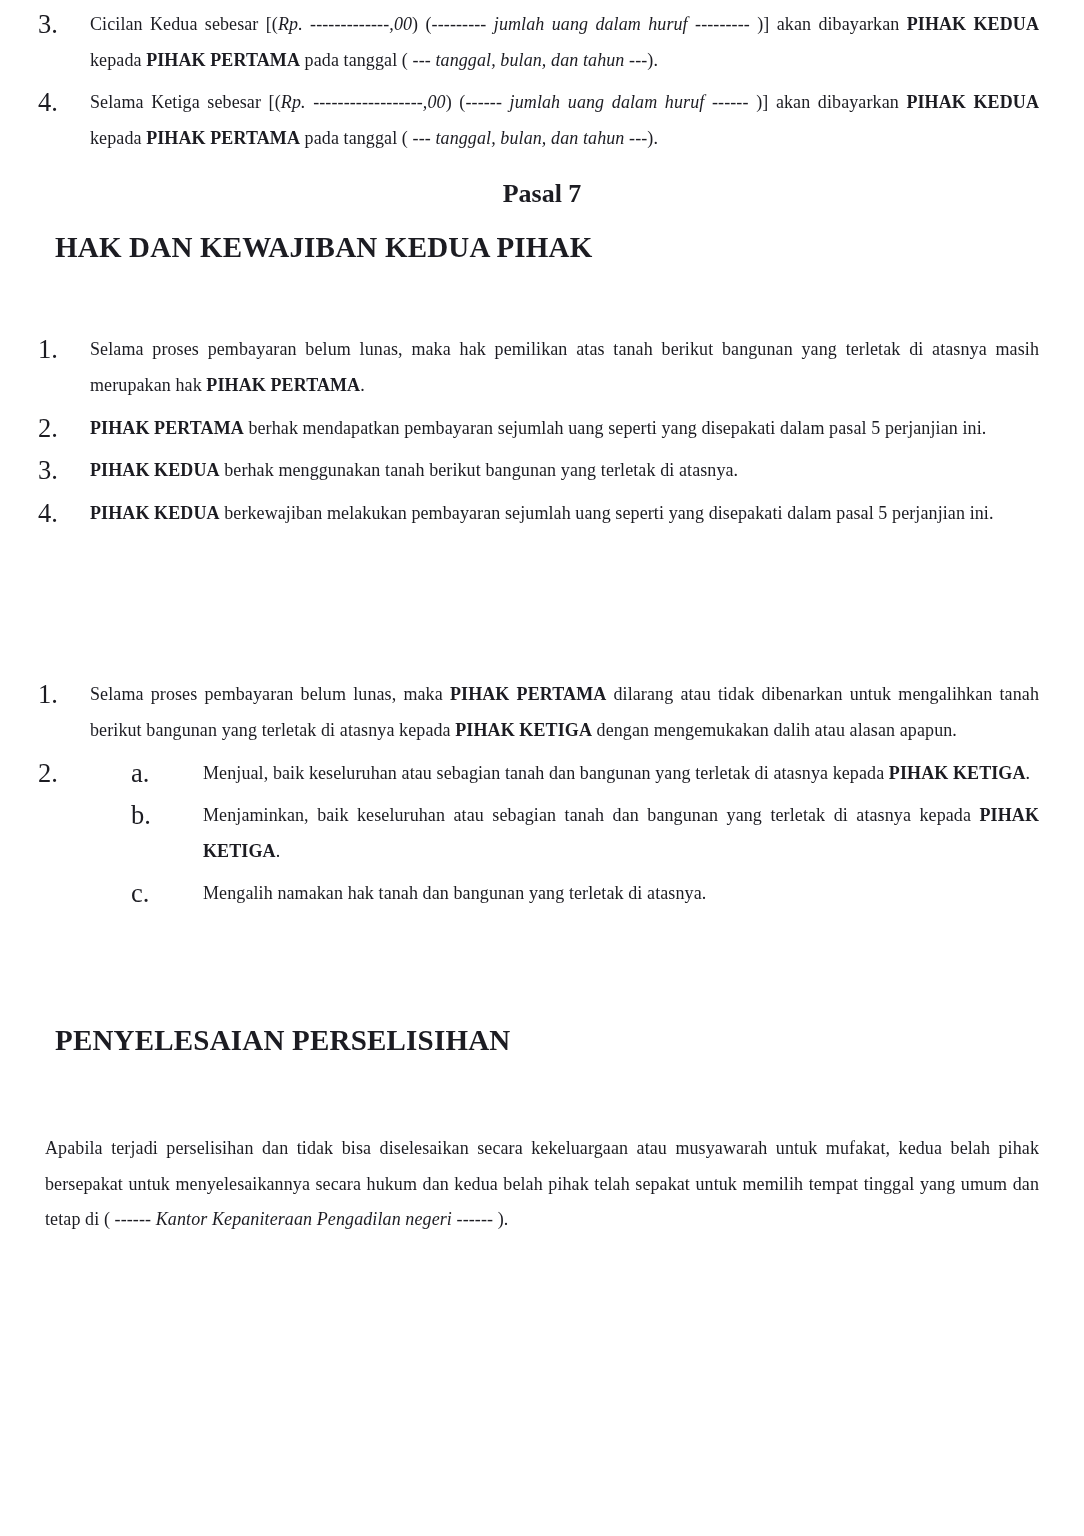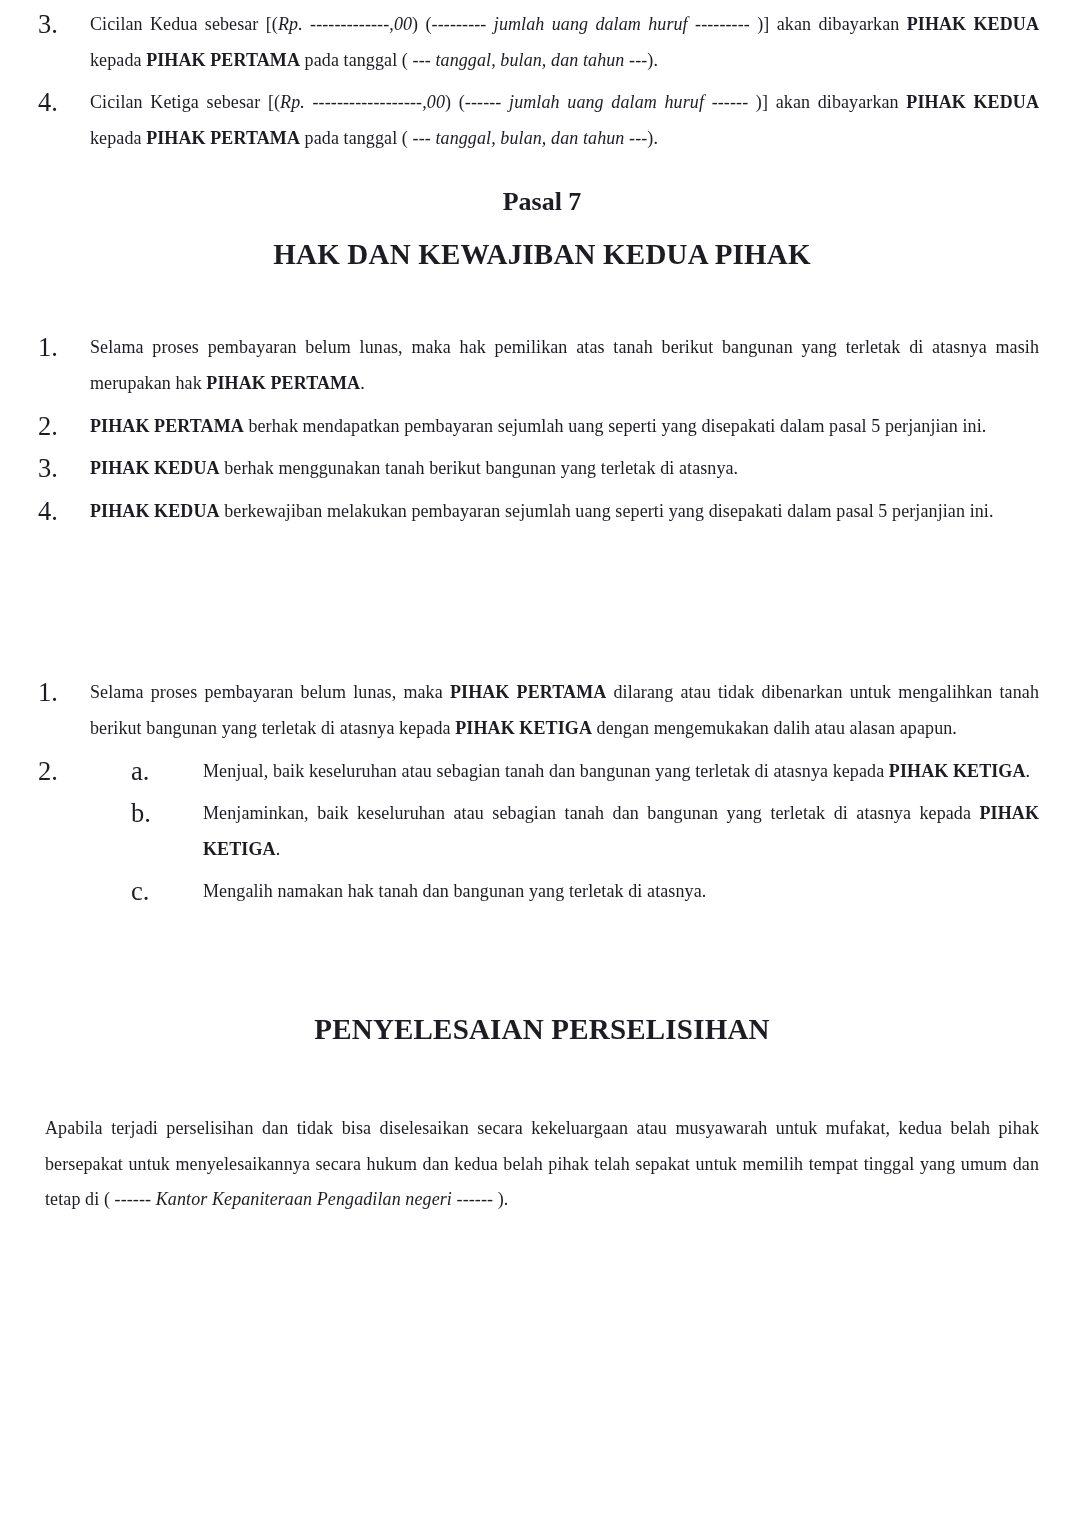--- a/index.html
+++ b/index.html
@@ -75,28 +75,28 @@
     font-size: 26.5px;
     line-height: 35.6px;
   }
 
   
   .pasal-num {
     text-align: center;
     font-weight: bold;
     font-size: 26px;
     line-height: 34px;
-    margin: 16px;
+    margin: 8px;
   }
   .pasal-title {
-    text-align: center;
+    text-align: left;
     font-weight: bold;
     font-size: 29px;
     line-height: 38px;
-    margin: 8px;
+    margin: 17px;
     letter-spacing: .2px;
   }
 
   b, .b { font-weight: bold; }
   i, .i { font-style: italic; }
 
   .sect-gap-top-7   { height: 6px; }
   .gap-after-head-7 { height: 42px; }
   .gap-before-8     { height: 88px; }
   .gap-after-head-8 { height: 44px; }
@@ -111,21 +111,21 @@
 
 <div class="page">
 
   <ol class="numlist">
     <li>
       <span class="marker">3.</span>
       <div class="para"><span>Cicilan Kedua sebesar [(</span><i>Rp. -------------,00</i><span>) (--------- </span><i>jumlah uang dalam huruf</i><span> --------- )] akan dibayarkan </span><b>PIHAK KEDUA</b><span> kepada </span><b>PIHAK PERTAMA</b><span> pada tanggal ( --- </span><i>tanggal, bulan, dan tahun</i><span> ---).</span></div>
     </li>
     <li>
       <span class="marker">4.</span>
-      <div class="para"><span>Cicilan Ketiga sebesar [(</span><i>Rp. ------------------,00</i><span>) (------ </span><i>jumlah uang dalam huruf</i><span> ------ )] akan dibayarkan </span><b>PIHAK KEDUA</b><span> kepada </span><b>PIHAK PERTAMA</b><span> pada tanggal ( --- </span><i>tanggal, bulan, dan tahun</i><span> ---).</span></div>
+      <div class="para"><span>Selama Ketiga sebesar [(</span><i>Rp. ------------------,00</i><span>) (------ </span><i>jumlah uang dalam huruf</i><span> ------ )] akan dibayarkan </span><b>PIHAK KEDUA</b><span> kepada </span><b>PIHAK PERTAMA</b><span> pada tanggal ( --- </span><i>tanggal, bulan, dan tahun</i><span> ---).</span></div>
     </li>
   </ol>
 
   <div class="sect-gap-top-7"></div>
   <div class="pasal-num">Pasal 7</div>
   <div class="pasal-title">HAK DAN KEWAJIBAN KEDUA PIHAK</div>
   <div class="gap-after-head-7"></div>
 
   <ol class="numlist">
     <li>

